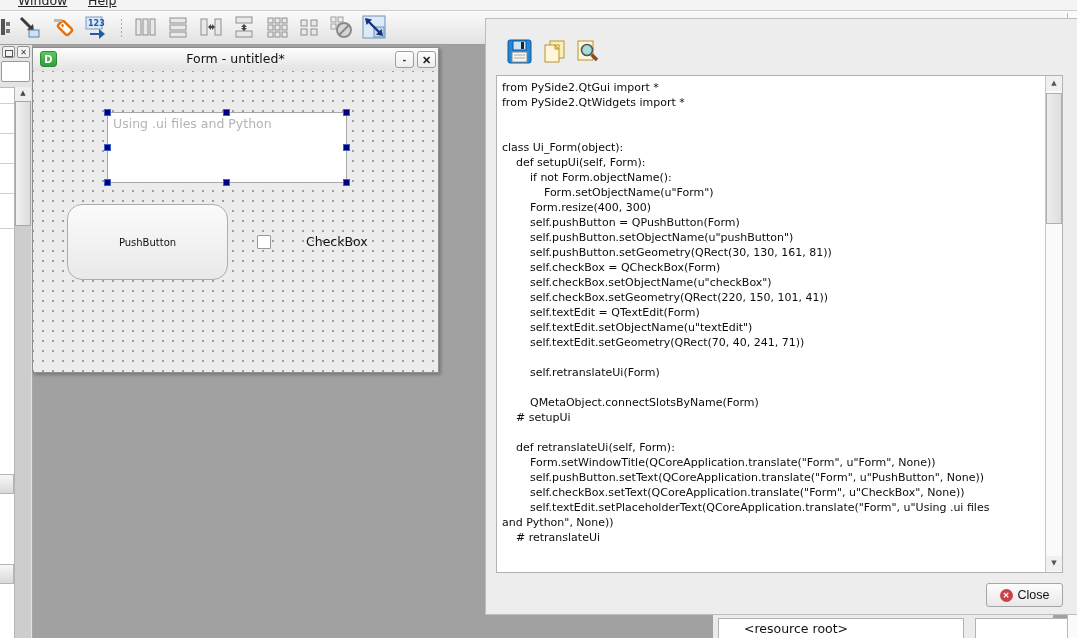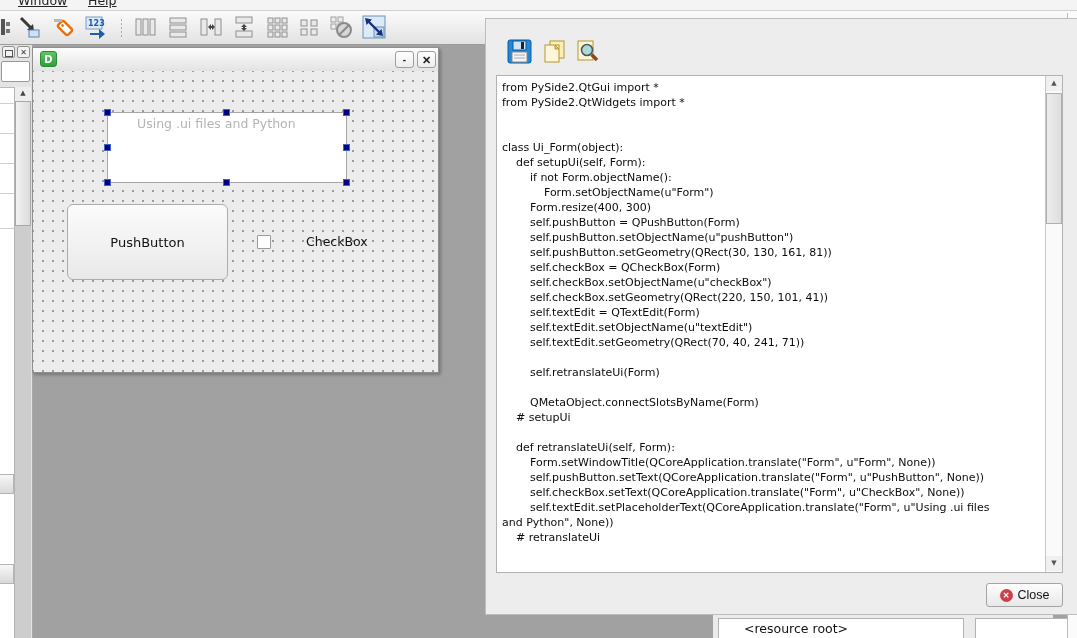--- a/index.html
+++ b/index.html
@@ -35,24 +35,24 @@
   
   .form-window{position:absolute;left:32px;top:47px;width:407px;height:326px;background:#ececec;border:1px solid #8f8f8f;box-sizing:border-box;box-shadow:2px 2px 3px rgba(0,0,0,.25);z-index:3;}
   .form-titlebar{position:absolute;left:0;top:0;right:0;height:23px;background:linear-gradient(#fdfdfd,#e3e3e3);border-bottom:1px solid #9a9a9a;}
   .d-icon{position:absolute;left:7px;top:3px;width:17px;height:16px;background:linear-gradient(#5ec75e,#2f9e3f);border:1px solid #2c8a38;border-radius:3px;color:#fff;font-size:10px;font-weight:bold;text-align:center;line-height:16px;box-sizing:border-box;}
   .form-title{position:absolute;left:0;right:0;top:3px;text-align:center;font-size:12.5px;color:#111;}
   .cap-btn{position:absolute;top:3px;width:19px;height:17px;background:linear-gradient(#fefefe,#ededed);border:1px solid #9e9e9e;border-radius:3px;box-sizing:border-box;text-align:center;font-size:10px;line-height:14px;font-weight:bold;color:#222;padding:0;}
   .cap-min{left:362px;}
   .cap-close{left:384px;font-size:11px;}
   .form-body{position:absolute;left:0;top:23px;right:0;bottom:0;background-color:#ececec;
     background-image:radial-gradient(circle,#9c9c9c 0.8px,transparent 1px);background-size:10px 10px;background-position:5px 5px;}
-  .textedit{position:absolute;left:74px;top:41px;width:240px;height:71px;background:#fff;border:1px solid #a6a6a6;box-sizing:border-box;padding-left:24px;}
+  .textedit{position:absolute;left:74px;top:41px;width:240px;height:71px;background:#fff;border:1px solid #a6a6a6;box-sizing:border-box;}
   .textedit .ph{display:block;padding:3px 5px;color:#b4b4b4;font-size:12.5px;}
   .handle{position:absolute;width:7px;height:7px;background:#000080;border:1px solid #3c64c8;box-sizing:border-box;}
-  .pushbutton{position:absolute;left:34px;top:133px;width:161px;height:76px;background:linear-gradient(#fbfbfb,#e9e9e9);border:1px solid #adadad;border-radius:6px;box-sizing:border-box;display:flex;align-items:center;justify-content:center;font-size:13px;color:#111;}
+  .pushbutton{position:absolute;left:34px;top:133px;width:161px;height:76px;background:linear-gradient(#fbfbfb,#e9e9e9);border:1px solid #adadad;border-radius:15px;box-sizing:border-box;display:flex;align-items:center;justify-content:center;font-size:10px;color:#111;}
   .checkbox-ind{position:absolute;left:224px;top:164px;width:14px;height:14px;background:#fff;border:1px solid #9a9a9a;border-radius:1px;box-sizing:border-box;}
   .checkbox-label{position:absolute;left:245px;top:163px;font-size:12.5px;color:#111;margin-left:28px;}
   
   .code-dialog{position:absolute;left:485px;top:18px;width:612px;height:597px;background:#ededed;border:1px solid #bdbdbd;box-sizing:border-box;z-index:4;}
   .dlg-icon{position:absolute;top:19px;width:27px;height:27px;}
   .dlg-save{left:20px;} .dlg-copy{left:55px;} .dlg-find{left:88px;}
   .code-area{position:absolute;left:10px;top:56px;width:567px;height:498px;background:#fff;border:1px solid #b2b2b2;box-sizing:border-box;}
   .code-pre{position:absolute;left:0;top:0;right:17px;bottom:0;margin:0;overflow:hidden;
     padding:4px 0 0 5px;font-family:"DejaVu Sans","Liberation Sans",sans-serif;font-size:11px;line-height:15px;color:#0c0c0c;white-space:pre;}
   .code-scroll{position:absolute;right:0;top:0;width:17px;bottom:0;background:#fafafa;border-left:1px solid #c8c8c8;box-sizing:border-box;}
@@ -213,20 +213,21 @@
   </div>
   <div class="wb-scroll">
     <div class="wb-up">▲</div>
     <div class="wb-thumb"></div>
   </div>
 </div>
 
 <div class="form-window">
   <div class="form-titlebar">
     <span class="d-icon">D</span>
+    <span class="form-title">Form - untitled*</span>
     <button class="cap-btn cap-min">-</button>
     <button class="cap-btn cap-close">✕</button>
   </div>
   <div class="form-body">
     <div class="textedit">
       <span class="ph">Using .ui files and Python</span>
     </div>
     <div class="handle" style="left:71px;top:38px"></div>
     <div class="handle" style="left:190px;top:38px"></div>
     <div class="handle" style="left:310px;top:38px"></div>

